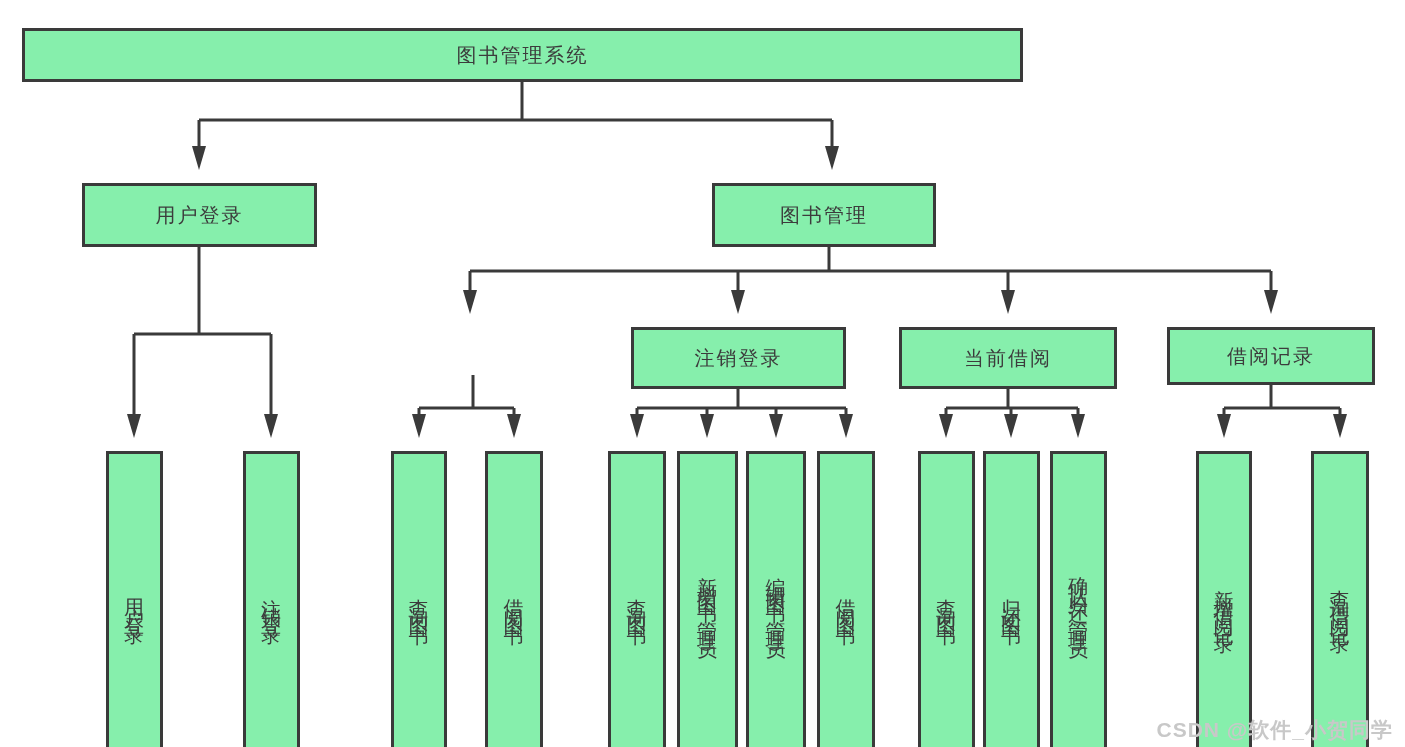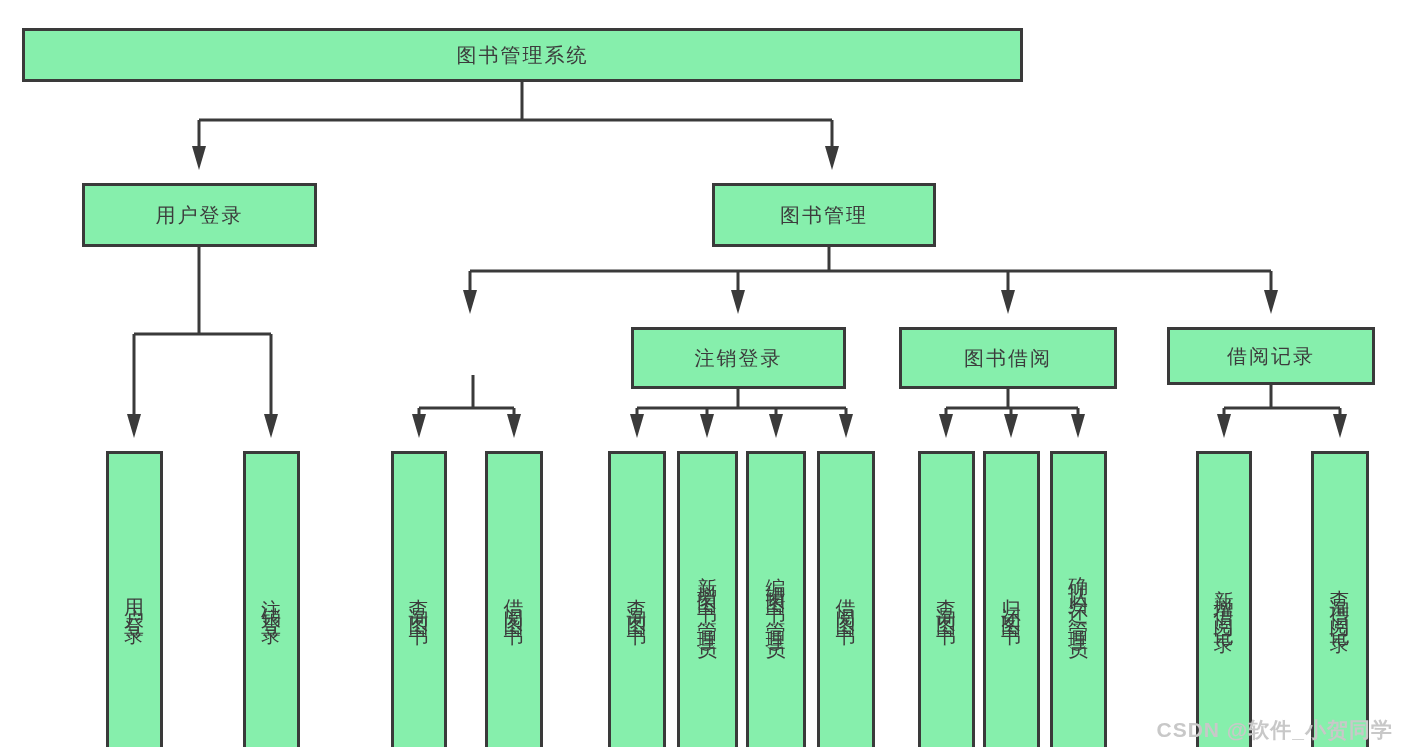--- a/index.html
+++ b/index.html
@@ -108,21 +108,21 @@
     <span class="lbl">用户登录</span>
   </div>
   <div class="node h" style="left:712px;top:169px;width:224px;height:64px">
     <span class="lbl">图书管理</span>
   </div>
 
   <div class="node h" style="left:631px;top:313px;width:215px;height:62px">
     <span class="lbl">注销登录</span>
   </div>
   <div class="node h" style="left:899px;top:313px;width:218px;height:62px">
-    <span class="lbl">图书借阅</span>
+    <span class="lbl">当前借阅</span>
   </div>
   <div class="node h" style="left:1167px;top:313px;width:208px;height:58px">
     <span class="lbl">借阅记录</span>
   </div>
 
   <div class="node v" style="left:106px;top:437px;width:57px;height:300px">
     <span class="vlbl">用户登录</span>
   </div>
   <div class="node v" style="left:243px;top:437px;width:57px;height:300px">
     <span class="vlbl">注销登录</span>

